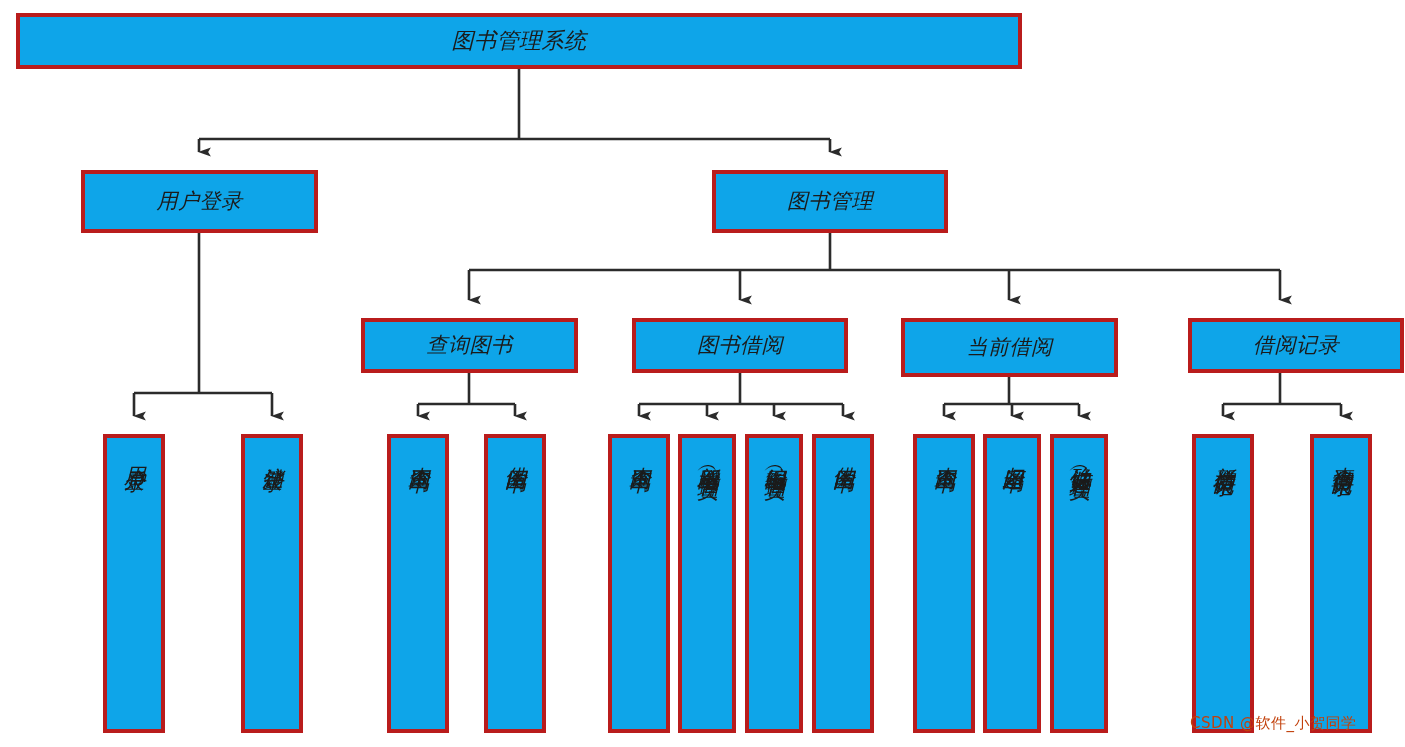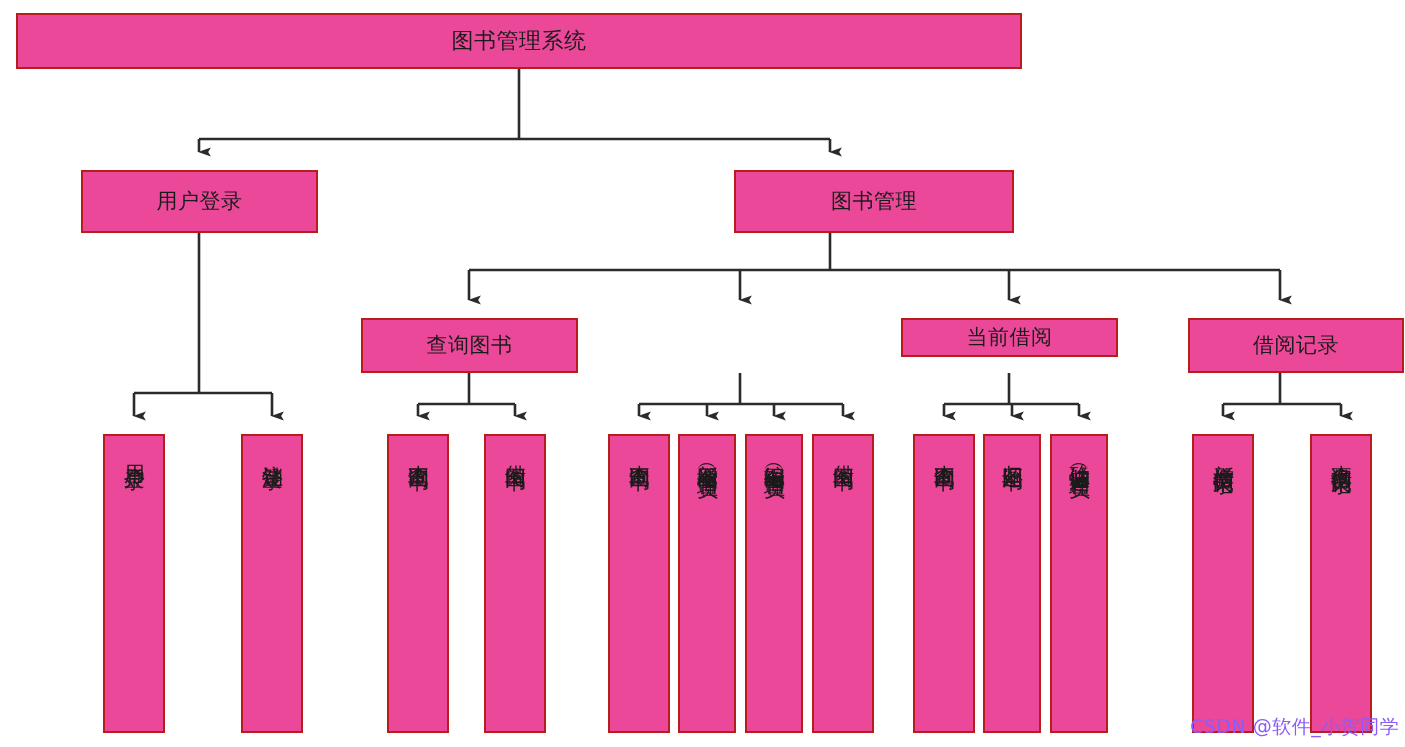--- a/index.html
+++ b/index.html
@@ -22,26 +22,27 @@
     position: absolute;
     left: 0;
     top: 0;
     width: 1405px;
     height: 747px;
     pointer-events: none;
   }
   .node {
     position: absolute;
     box-sizing: border-box;
-    border: 2px solid #b91c1c;
-    background: #ec4899;
+    border: 4px solid #b91c1c;
+    background: #0ea5e9;
     display: flex;
     align-items: center;
     justify-content: center;
     color: #1b1b1b;
+    font-style: italic;
   }
   .node.horiz {
     font-size: 21px;
     line-height: 1.2;
     letter-spacing: 0.5px;
     white-space: nowrap;
   }
   .node.root {
     font-size: 22px;
   }
@@ -54,22 +55,22 @@
     writing-mode: vertical-rl;
     text-orientation: upright;
     font-size: 21px;
     line-height: 1.18;
     letter-spacing: 2px;
     white-space: nowrap;
     color: #1b1b1b;
   }
   .watermark {
     position: absolute;
-    font-size: 19px;
-    color: #8b5cf6;
+    font-size: 15px;
+    color: #c2410c;
     white-space: nowrap;
     letter-spacing: 0.5px;
   }
 </style>
 </head>
 <body>
 
 <div id="canvas">
 
   <svg id="edges" viewBox="0 0 1405 747" xmlns="http://www.w3.org/2000/svg">
@@ -118,24 +119,25 @@
       <path d="M 1280 373 L 1280 404"></path>
       <path d="M 1223 404 L 1341 404"></path>
       <path d="M 1223 404 L 1223 416" marker-end="url(#arrow)"></path>
       <path d="M 1341 404 L 1341 416" marker-end="url(#arrow)"></path>
     </g>
   </svg>
 
   <div class="node horiz root" style="left: 16px; top: 13px; width: 1006px; height: 56px;">图书管理系统</div>
 
   <div class="node horiz" style="left: 81px; top: 170px; width: 237px; height: 63px;">用户登录</div>
-  <div class="node horiz" style="left: 712px; top: 170px; width: 280px; height: 63px; margin-left: 22px;">图书管理</div>
+  <div class="node horiz" style="left: 712px; top: 170px; width: 236px; height: 63px;">图书管理</div>
 
   <div class="node horiz" style="left: 361px; top: 318px; width: 217px; height: 55px;">查询图书</div>
-  <div class="node horiz" style="left: 901px; top: 318px; width: 217px; height: 39px;">当前借阅</div>
+  <div class="node horiz" style="left: 632px; top: 318px; width: 216px; height: 55px;">图书借阅</div>
+  <div class="node horiz" style="left: 901px; top: 318px; width: 217px; height: 59px;">当前借阅</div>
   <div class="node horiz" style="left: 1172px; top: 318px; width: 216px; height: 55px; margin-left: 16px;">借阅记录</div>
 
   <div class="node vert" style="left: 103px; top: 434px; width: 62px; height: 299px;">
     <span class="vlabel">用户登录</span>
   </div>
   <div class="node vert" style="left: 241px; top: 434px; width: 62px; height: 299px;">
     <span class="vlabel">注销登录</span>
   </div>
   <div class="node vert" style="left: 387px; top: 434px; width: 62px; height: 299px;">
     <span class="vlabel">查询图书</span>

